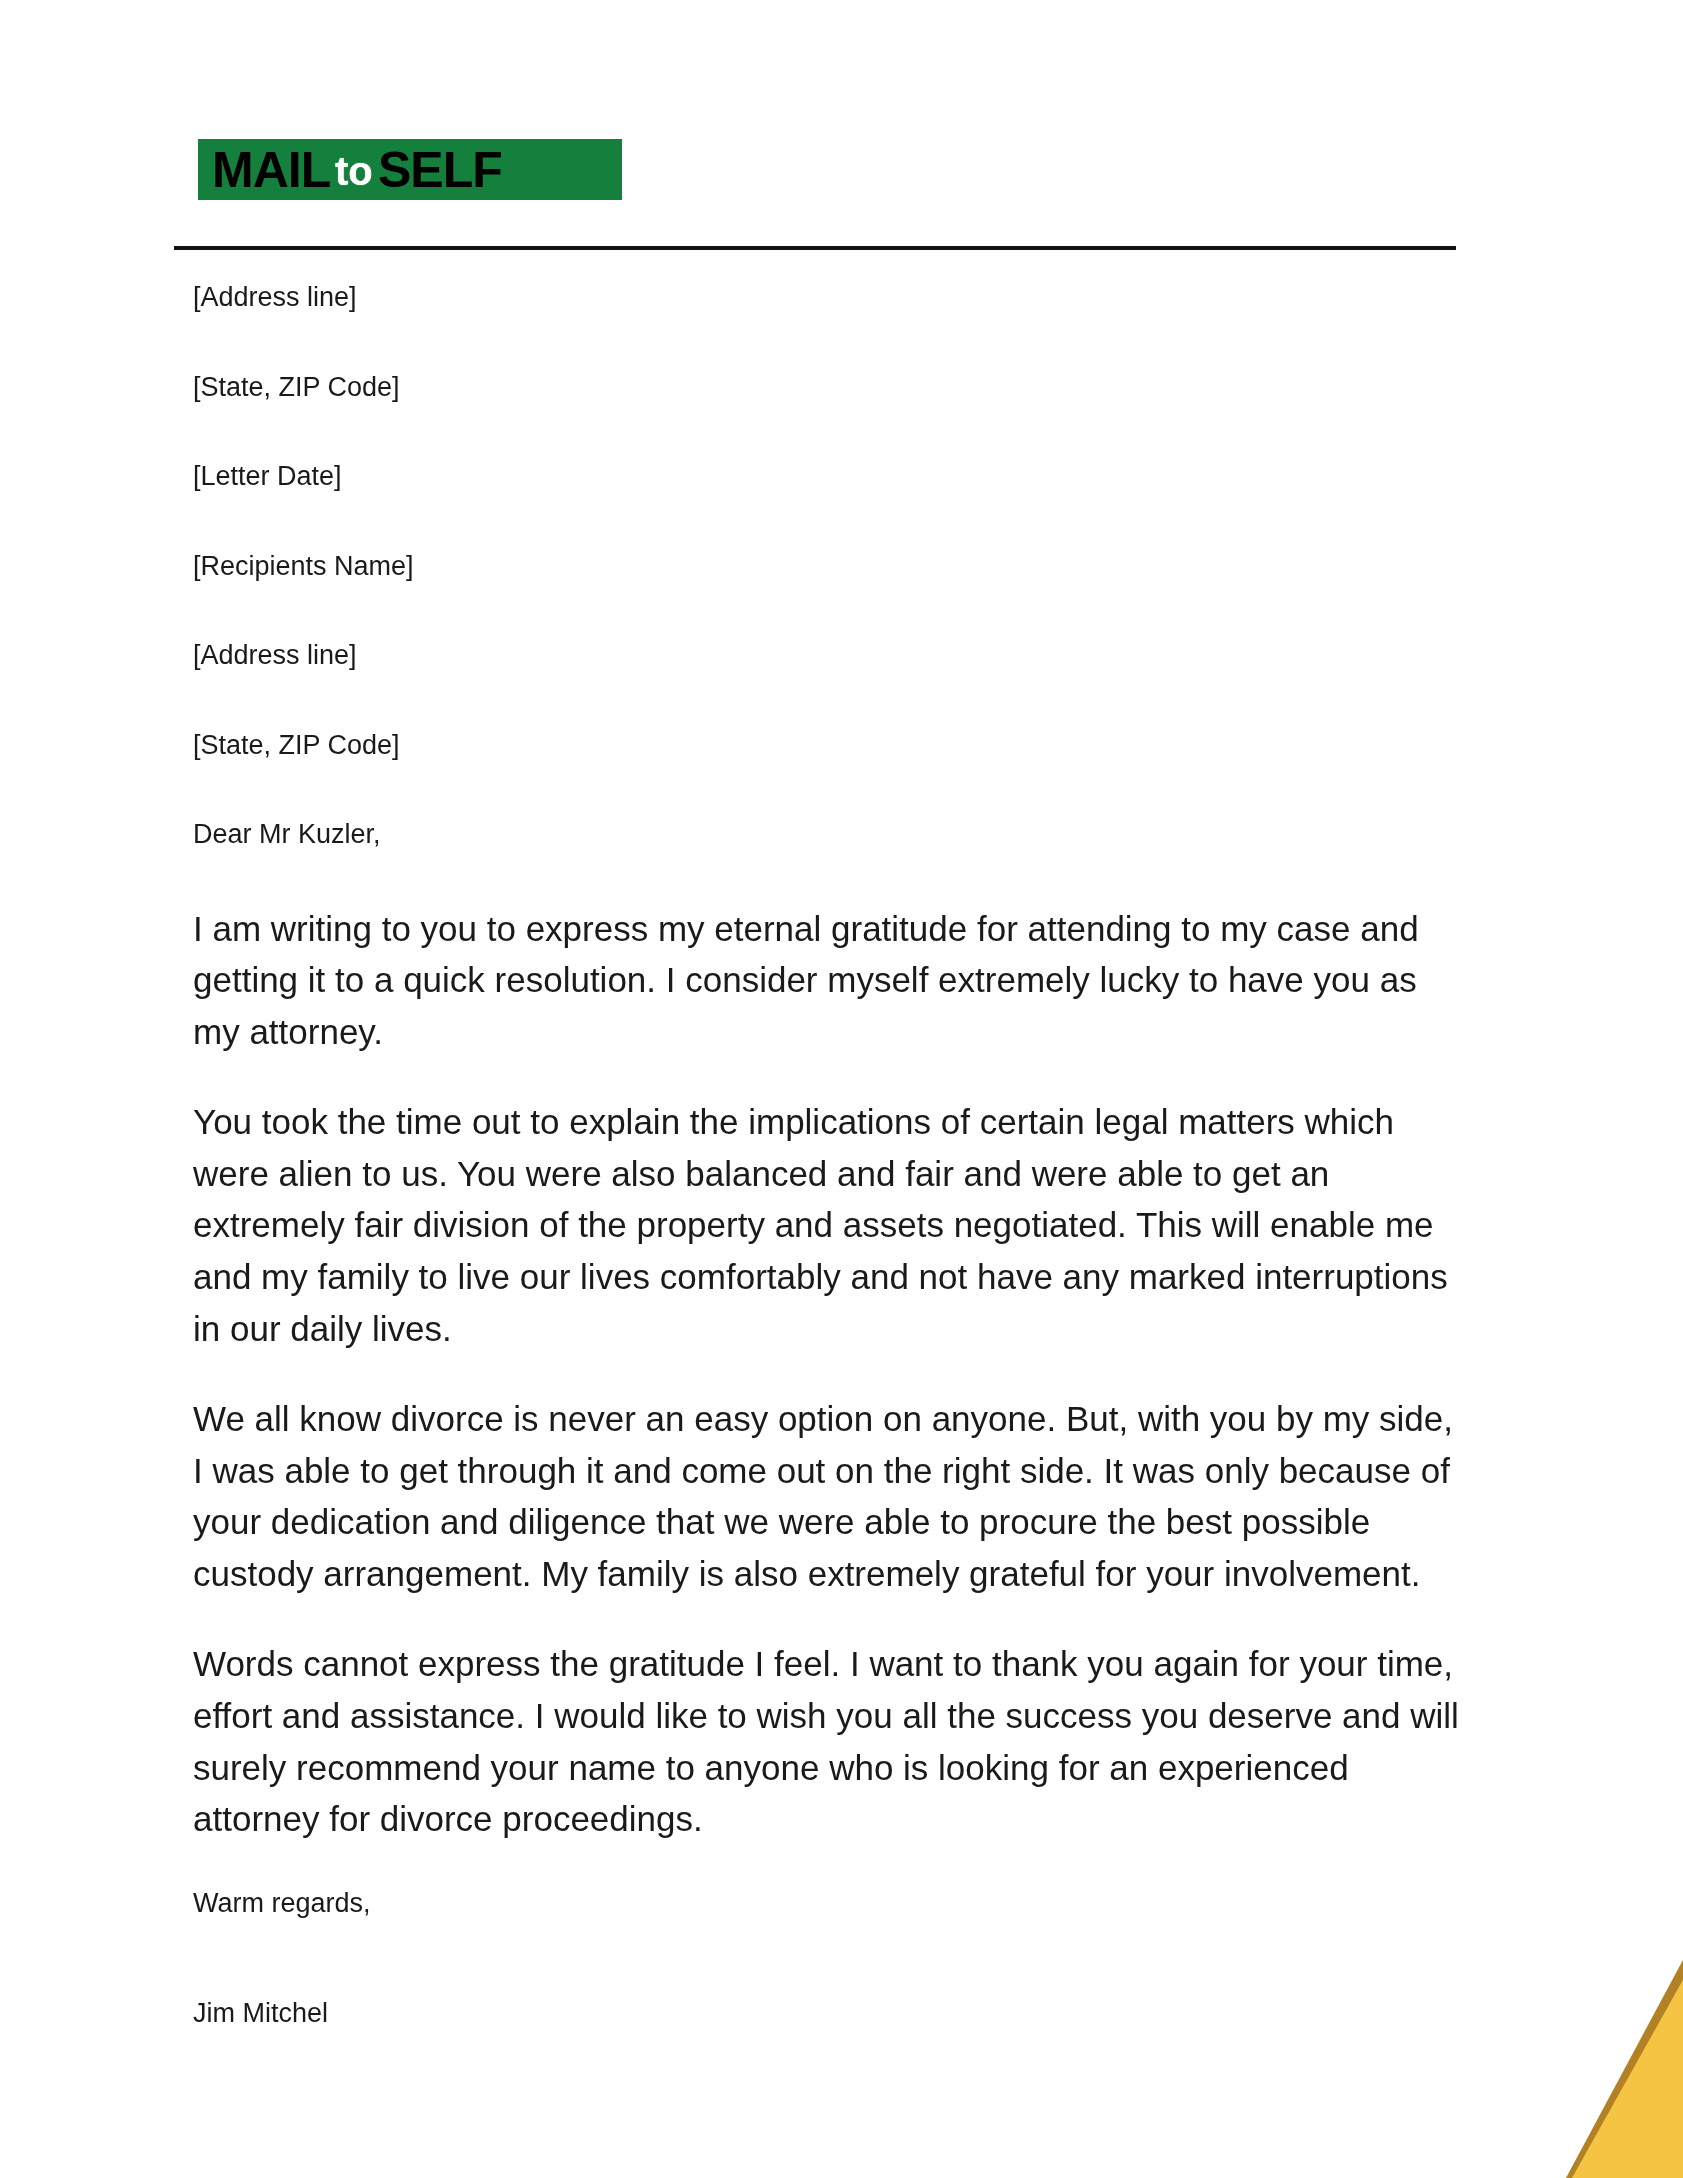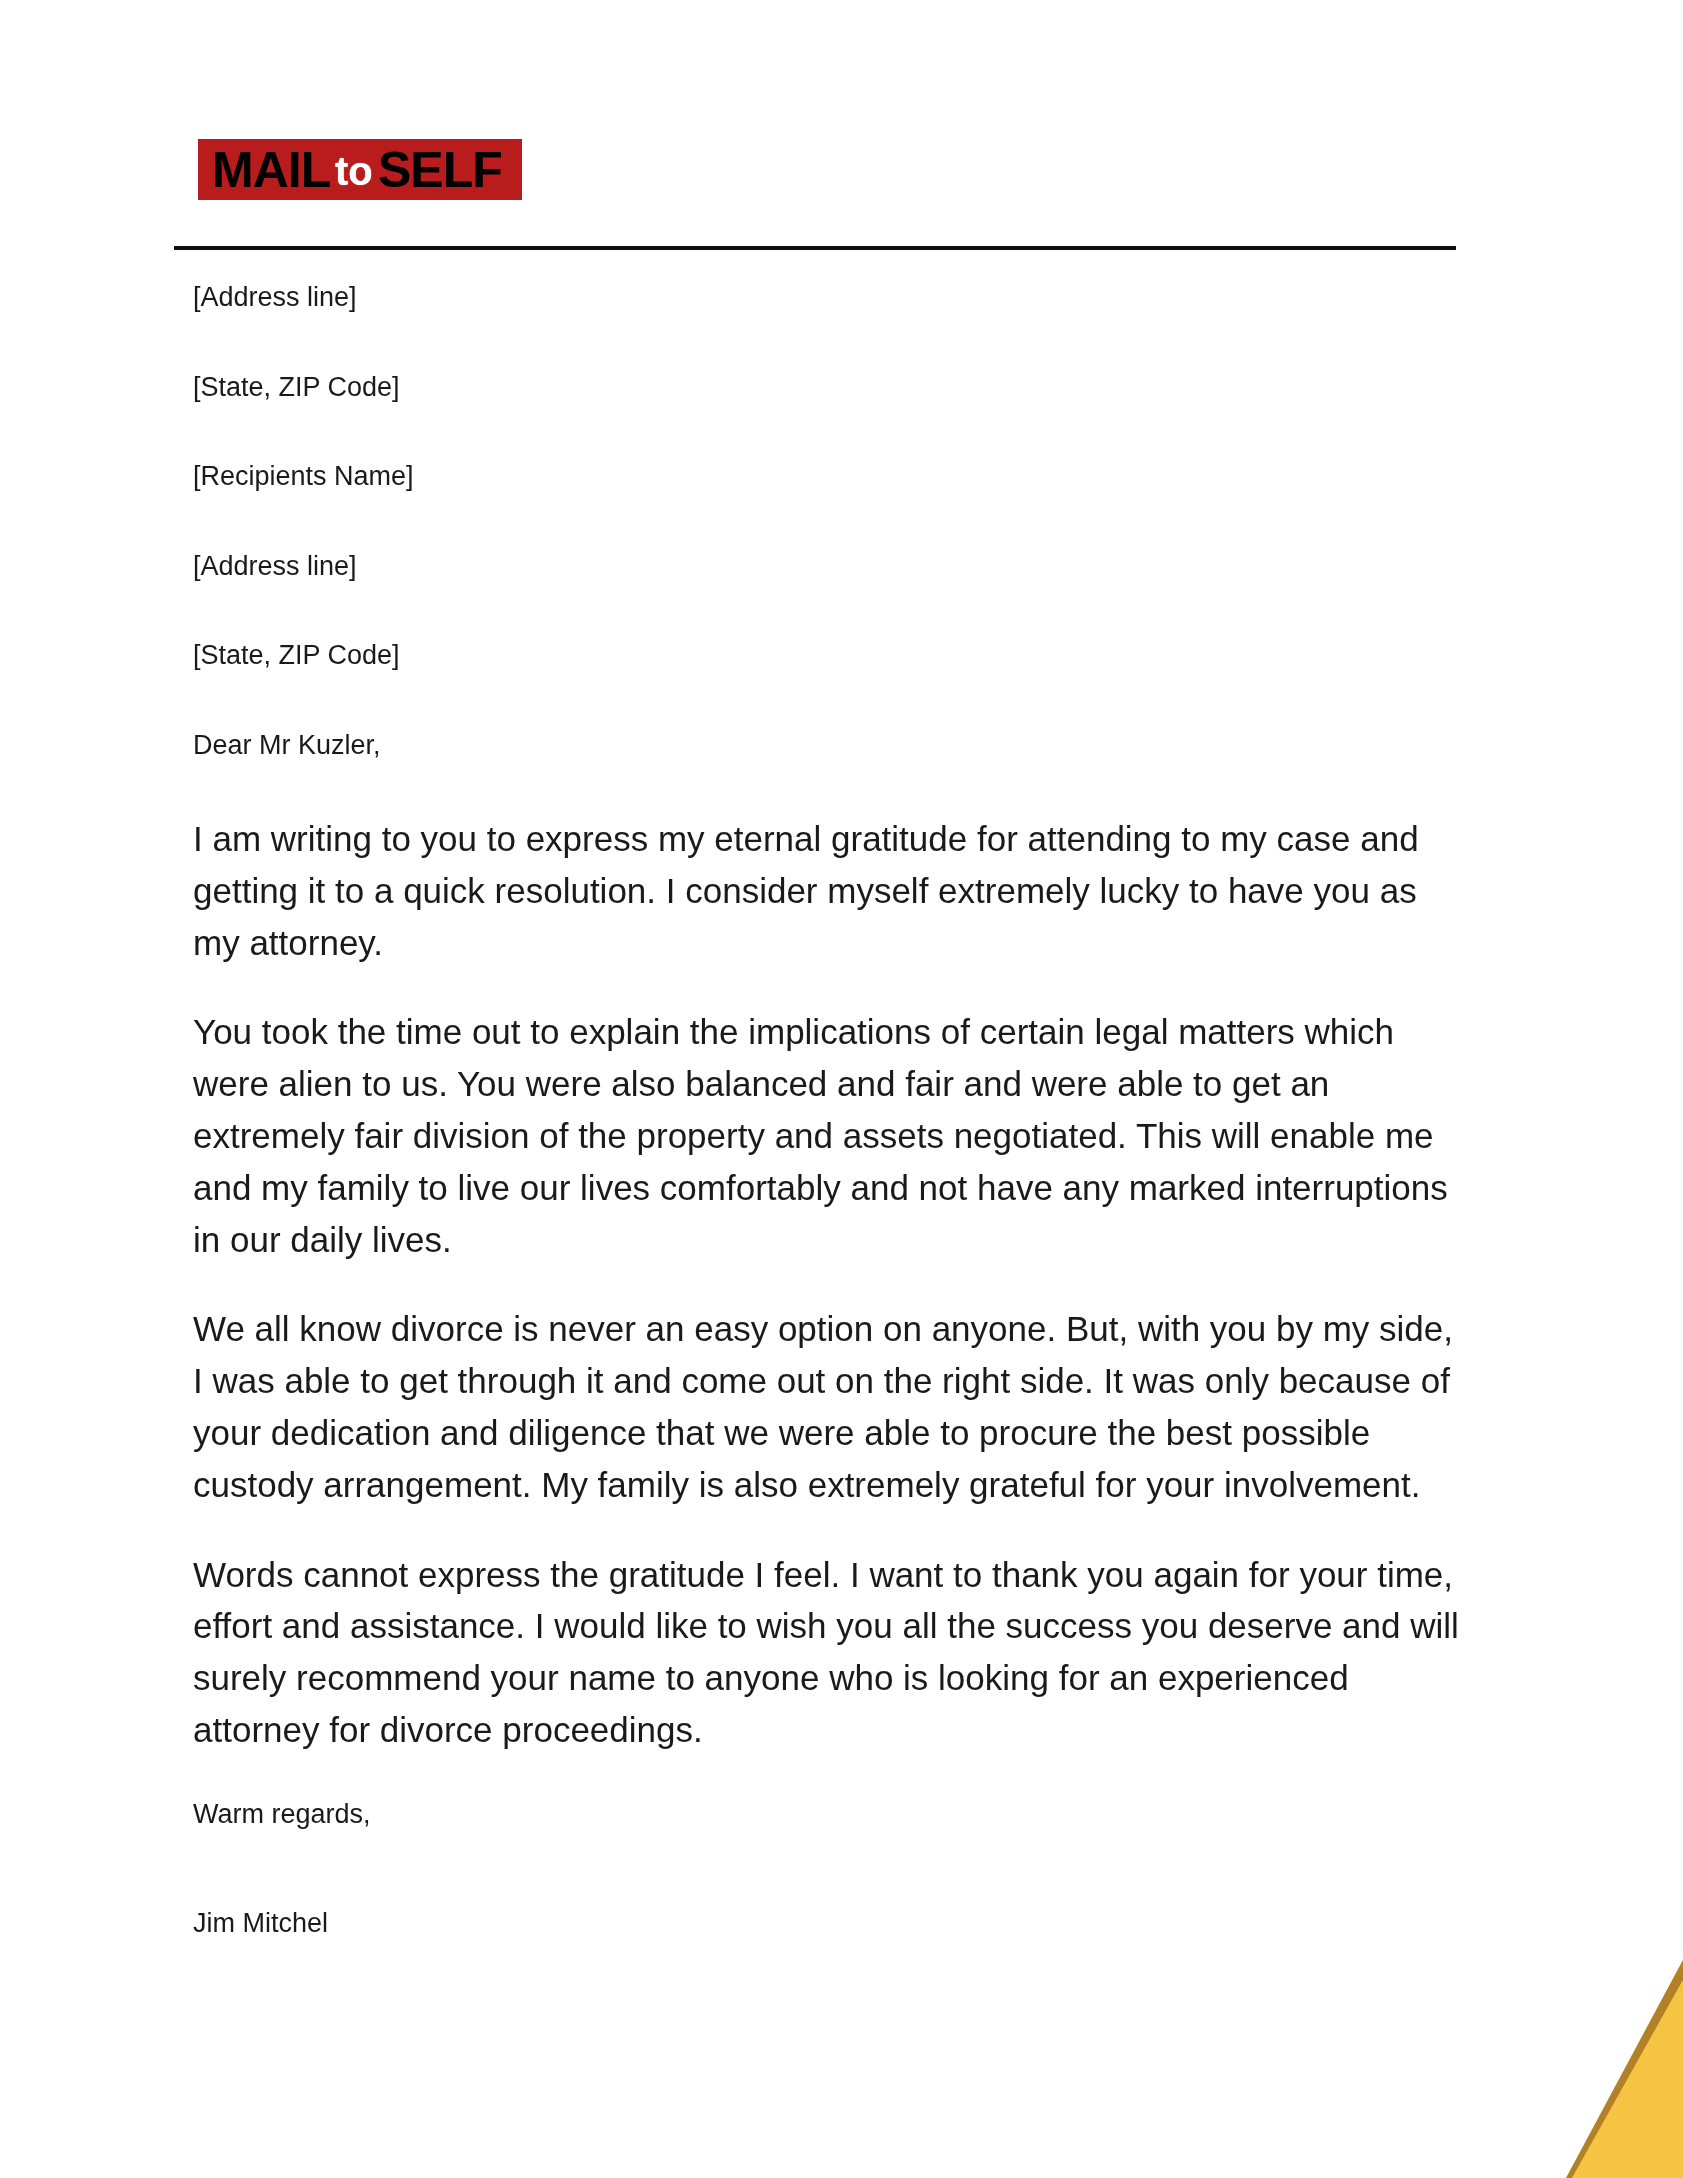--- a/index.html
+++ b/index.html
@@ -28,23 +28,23 @@
   .letterhead {
     position: absolute;
     left: 198px;
     top: 139px;
     width: 356px;
     height: 61px;
   }
   .logo {
     position: relative;
     display: block;
-    width: 324px;
+    width: 424px;
     height: 61px;
-    background: #b91c1c;
+    background: #15803d;
     overflow: hidden;
   }
   .logo-word {
     position: absolute;
     top: 50%;
     transform: translateY(-50%);
     font-family: "Liberation Sans", sans-serif;
     font-weight: bold;
     font-size: 50px;
     letter-spacing: -1px;
@@ -146,20 +146,21 @@
 
   <div class="header-rule"></div>
 
   <div class="letter">
 
 
     <p class="addr-line">[Address line]</p>
 
     <p class="addr-line">[State, ZIP Code]</p>
 
+    <p class="addr-line">[Letter Date]</p>
 
     <p class="addr-line">[Recipients Name]</p>
 
     <p class="addr-line">[Address line]</p>
 
     <p class="addr-line">[State, ZIP Code]</p>
 
     <p class="salutation">Dear Mr Kuzler,</p>
 
     <p class="para">I am writing to you to express my eternal gratitude for attending to my case and getting it to a quick resolution. I consider myself extremely lucky to have you as my attorney.</p>

